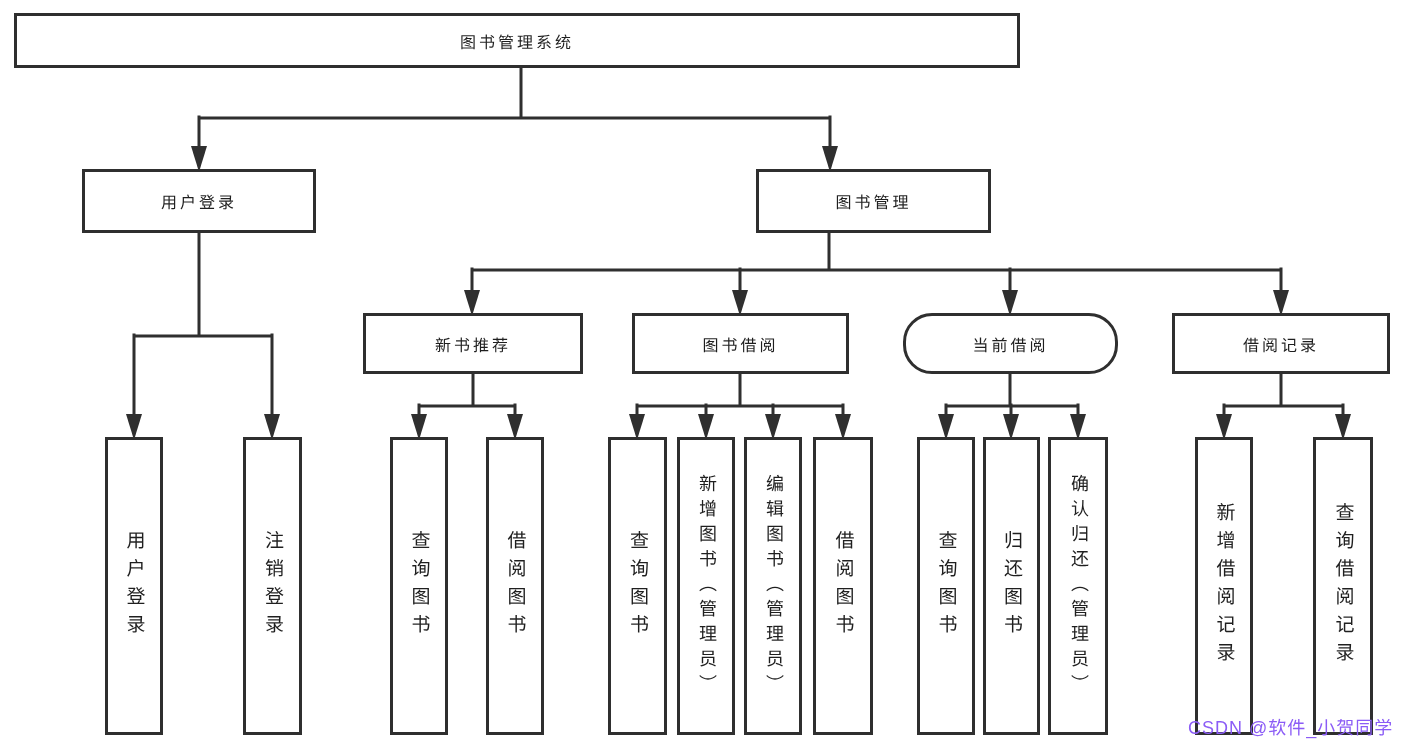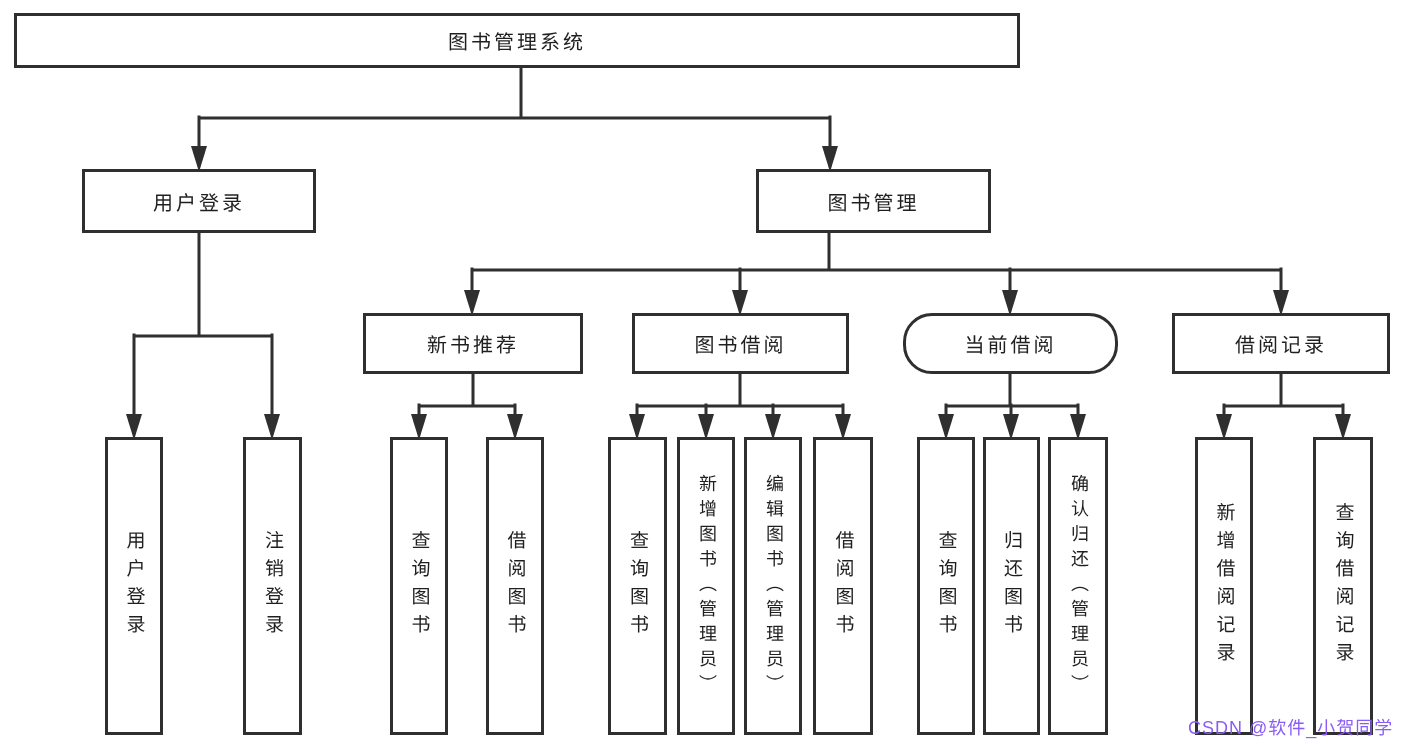--- a/index.html
+++ b/index.html
@@ -14,21 +14,21 @@
   }
   svg.wires { position: absolute; left: 0; top: 0; z-index: 1; }
   .node {
     position: absolute;
     z-index: 2;
     background: #ffffff;
     border: 3px solid #2f2f2f;
     display: flex;
     align-items: center;
     justify-content: center;
-    font-size: 20px;
+    font-size: 16px;
     letter-spacing: 3px;
     color: #1f1f1f;
     white-space: nowrap;
   }
   .leaf {
     position: absolute;
     z-index: 2;
     background: #ffffff;
     border: 3px solid #2f2f2f;
     display: flex;

